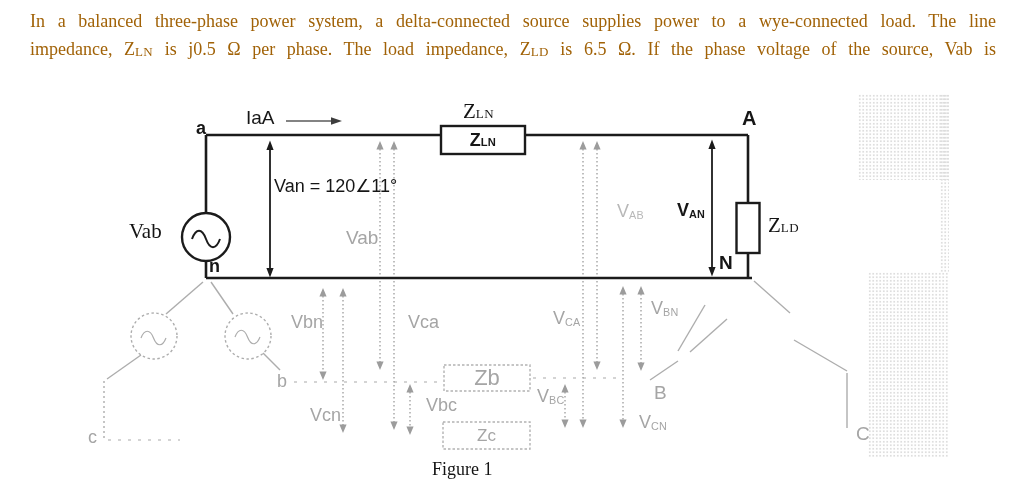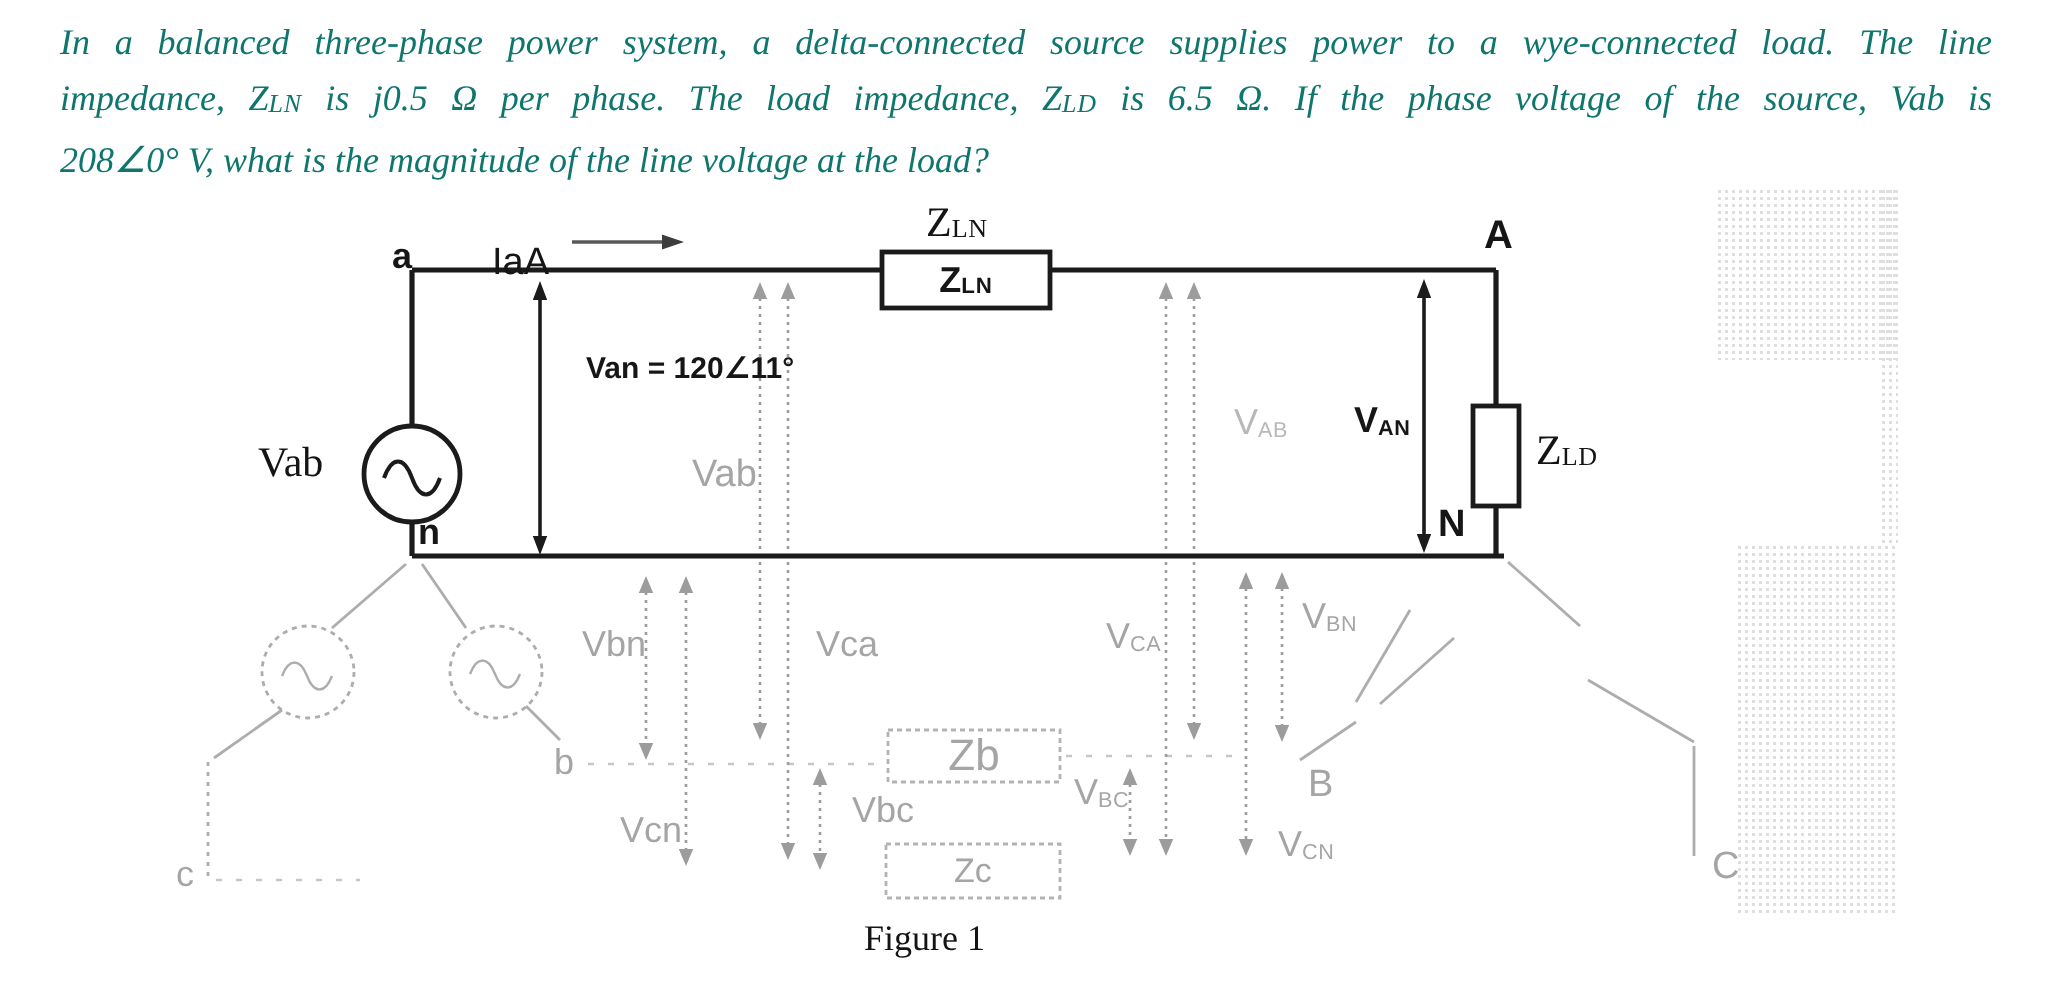--- a/index.html
+++ b/index.html
@@ -1,19 +1,19 @@
 <!DOCTYPE html>
 <html><head>
 <meta charset="utf-8">
 <style>
   html,body{margin:0;padding:0;background:#ffffff;}
   .stage{position:relative;width:1024px;height:500px;background:#ffffff;overflow:hidden;
          font-family:"Liberation Serif",serif;color:#0e0e0e;}
   
-  .problem{position:absolute;left:30px;top:7px;width:966px;font-size:18px;line-height:28px;color:#0f766e;font-style:italic;}
+  .problem{position:absolute;left:30px;top:7px;width:966px;font-size:18px;line-height:28px;color:#a16207;}
   .jline{text-align:justify;text-align-last:justify;}
   .tsub{font-size:13px;letter-spacing:.4px;vertical-align:-1px;}
   
   .lbl{position:absolute;white-space:nowrap;line-height:1;}
   .sansd{font-family:"Liberation Sans","DejaVu Sans",sans-serif;color:#161616;}
   .serifd{font-family:"Liberation Serif","DejaVu Serif",serif;color:#141414;}
   .gray{font-family:"Liberation Sans","DejaVu Sans",sans-serif;color:#a5a5a5;}
   .bold{font-weight:700;}
   .vsub{font-size:.6em;vertical-align:-0.15em;letter-spacing:.3px;text-align:right;}
   .zsub{font-size:.62em;vertical-align:-0.03em;letter-spacing:.4px;}
@@ -28,21 +28,20 @@
 
 <div class="stage">
 
   <div class="tex" style="left:858px;top:94px;width:90px;height:86px;"></div>
   <div class="tex" style="left:940px;top:94px;width:9px;height:178px;"></div>
   <div class="tex" style="left:868px;top:272px;width:80px;height:186px;"></div>
 
   <div class="problem">
     <div class="jline">In a balanced three-phase power system, a delta-connected source supplies power to a wye-connected load. The line</div>
     <div class="jline"><span>impedance, Z</span><span class="tsub">LN</span><span> is j0.5 Ω per phase. The load impedance, Z</span><span class="tsub">LD</span><span> is 6.5 Ω. If the phase voltage of the source, Vab is</span></div>
-    <div>208∠0° V, what is the magnitude of the line voltage at the load?</div>
   </div>
 
   <svg width="1024" height="500" viewBox="0 0 1024 500">
 
     <g stroke="#adadad" stroke-width="1.4" fill="none">
       <path d="M203 282 L166 314"></path>
       <path d="M141 355 L107 379"></path>
       <path d="M104 381 V438" stroke-dasharray="2 3"></path>
       <path d="M211 282 L233 314"></path>
       <path d="M263 353 L280 370"></path>
@@ -118,22 +117,22 @@
   <div class="lbl sansd bold" style="left:196px;top:119px;font-size:18px;">a</div>
   <div class="lbl sansd bold" style="left:209px;top:257px;font-size:18px;">n</div>
   <div class="lbl sansd bold" style="left:742px;top:108px;font-size:20px;">A</div>
   <div class="lbl sansd bold" style="left:719px;top:253px;font-size:19px;">N</div>
   <div class="lbl gray" style="left:654px;top:383px;font-size:19px;">B</div>
   <div class="lbl gray" style="left:856px;top:424px;font-size:19px;">C</div>
   <div class="lbl gray" style="left:277px;top:372px;font-size:18px;">b</div>
   <div class="lbl gray" style="left:88px;top:428px;font-size:18px;">c</div>
 
   <div class="lbl serifd" style="left:129px;top:221px;font-size:21px;">Vab</div>
-  <div class="lbl sansd" style="left:246px;top:108px;font-size:19px;margin-top:14px;">IaA</div>
-  <div class="lbl sansd" style="left:293px;top:177px;font-size:15px;font-weight:bold;">Van = 120∠11°</div>
+  <div class="lbl sansd" style="left:246px;top:108px;font-size:19px;">IaA</div>
+  <div class="lbl sansd" style="left:274px;top:177px;font-size:18px;">Van = 120∠11°</div>
 
   <div class="lbl serifd" style="left:463px;top:101px;font-size:21px;"><span>Z</span><span class="zsub">LN</span></div>
   <div class="boxlbl sansd bold" style="left:441px;top:127px;width:84px;height:26px;font-size:18px;">
       <span><span>Z</span><span class="zsub">LN</span></span>
     </div>
   <div class="lbl serifd" style="left:768px;top:215px;font-size:21px;text-align:center;"><span>Z</span><span class="zsub">LD</span></div>
   <div class="boxlbl gray" style="left:444px;top:365px;width:86px;height:26px;font-size:22px;">
       <span>Zb</span>
     </div>
   <div class="boxlbl gray" style="left:443px;top:422px;width:87px;height:27px;font-size:17px;">

